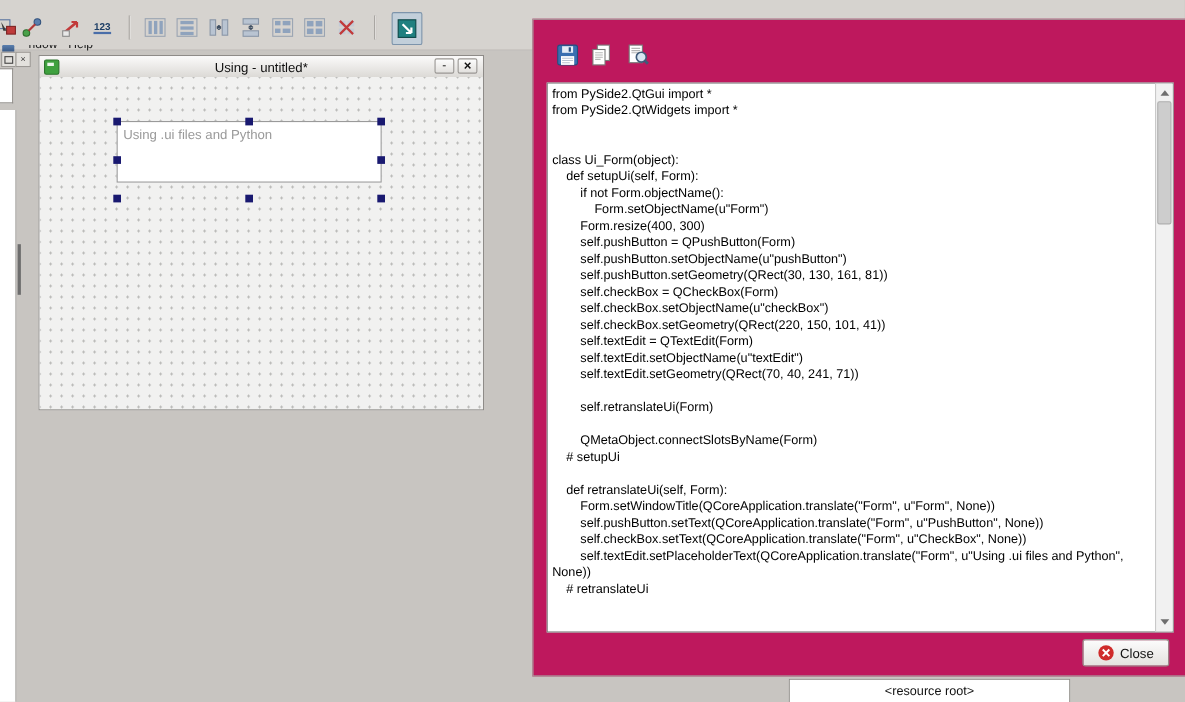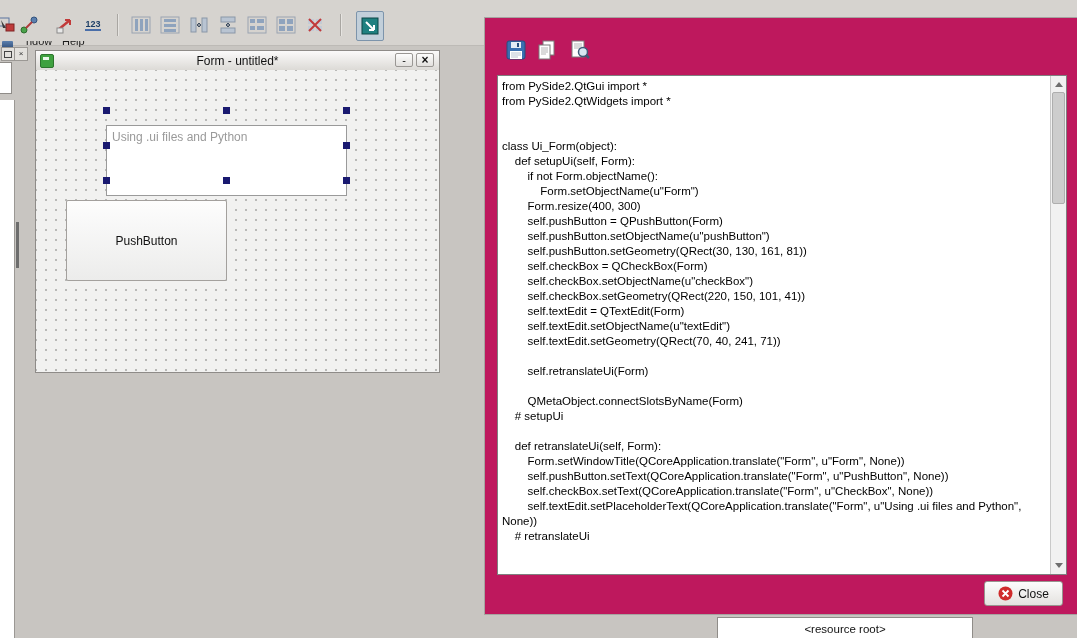--- a/index.html
+++ b/index.html
@@ -30,21 +30,21 @@
   .form-window{position:absolute;left:35px;top:50px;width:405px;height:323px;background:#f1f1f0;border:1px solid #8e8b88;box-sizing:border-box;}
   .form-titlebar{position:absolute;left:0;top:0;right:0;height:19px;background:linear-gradient(#fbfafa,#dcdad6);border-bottom:1px solid #b3b0ac;display:flex;align-items:center;}
   .form-title{position:absolute;left:0;right:0;text-align:center;font-size:12px;color:#111;}
   .form-win-icon{position:absolute;left:4px;top:3px;width:12px;height:12px;background:#3fa13f;border:1px solid #2c742c;border-radius:2px;}
   .form-win-icon:after{content:"";position:absolute;left:2px;top:2px;width:6px;height:3px;background:#eaf6ea;}
   .cap-btn{position:absolute;top:2px;width:18px;height:14px;background:linear-gradient(#fdfdfd,#e2e0dd);border:1px solid #9a9794;border-radius:2px;font-size:11px;line-height:12px;text-align:center;color:#111;box-sizing:border-box;}
   .cap-min{right:26px;}
   .cap-close{right:5px;font-weight:bold;font-size:12px;}
   .form-canvas{position:absolute;left:0px;top:19px;width:403px;height:302px;background-color:#f1f1f0;background-image:radial-gradient(#b9b9b7 1px,transparent 1px);background-size:10px 10px;background-position:5px 5px;}
 
-  .w-textedit{position:absolute;left:70px;top:55px;width:241px;height:71px;background:#fff;border:1px solid #9a9a9a;box-sizing:border-box;}
+  .w-textedit{position:absolute;left:70px;top:40px;width:241px;height:56px;background:#fff;border:1px solid #9a9a9a;box-sizing:border-box;}
   .w-textedit-placeholder{margin:4px 0 0 5px;font-size:12px;color:#9a9a9a;}
   .sel-handle{position:absolute;width:7px;height:7px;background:#191970;}
   .w-pushbutton{position:absolute;left:30px;top:130px;width:161px;height:81px;background:linear-gradient(#fdfdfd,#ececeb);border:1px solid #a3a09d;border-radius:2px;display:flex;align-items:center;justify-content:center;font-size:12px;color:#111;box-sizing:border-box;}
   .w-checkbox{position:absolute;left:220px;top:150px;width:101px;height:41px;display:flex;align-items:center;}
   .cb-indicator{width:13px;height:13px;background:#fff;border:1px solid #8a8a8a;margin-left:1px;}
   .cb-label{margin-left:6px;font-size:12px;color:#111;}
 
   
   .code-dialog{position:absolute;left:484px;top:17px;width:686px;height:598px;background:#be185d;border:1px solid #a6a3a0;box-sizing:border-box;}
   .dlg-icon{position:absolute;top:20px;width:24px;height:24px;display:flex;align-items:center;justify-content:center;}
@@ -177,42 +177,39 @@
   <div class="dock-mini-btn" style="left:14px;top:47px;">
       <span class="mini-x">×</span>
     </div>
   <div class="left-filter-box"></div>
   <div class="left-panel-strip"></div>
   <div class="left-mini-scroll"></div>
 
   <div class="form-window">
     <div class="form-titlebar">
       <span class="form-win-icon"></span>
-      <span class="form-title">Form - untitled*</span>
+      <span class="form-title">Using - untitled*</span>
       <span class="cap-btn cap-min">-</span>
       <span class="cap-btn cap-close">×</span>
     </div>
     <div class="form-canvas">
 
       <div class="w-textedit">
         <div class="w-textedit-placeholder">Using .ui files and Python</div>
       </div>
 
       <span class="sel-handle" style="left:67px;top:37px;"></span>
       <span class="sel-handle" style="left:187px;top:37px;"></span>
       <span class="sel-handle" style="left:307px;top:37px;"></span>
       <span class="sel-handle" style="left:67px;top:72px;"></span>
       <span class="sel-handle" style="left:307px;top:72px;"></span>
       <span class="sel-handle" style="left:67px;top:107px;"></span>
       <span class="sel-handle" style="left:187px;top:107px;"></span>
       <span class="sel-handle" style="left:307px;top:107px;"></span>
 
-      <div class="w-pushbutton">
-        <span>PushButton</span>
-      </div>
 
 
     </div>
   </div>
 
   <div class="code-dialog">
 
     <div class="dlg-icon" style="left:19px;">
       <svg width="22" height="22">
           <rect x="2" y="2" width="18" height="18" rx="2" fill="#3a6fb0" stroke="#274e7e"></rect>

